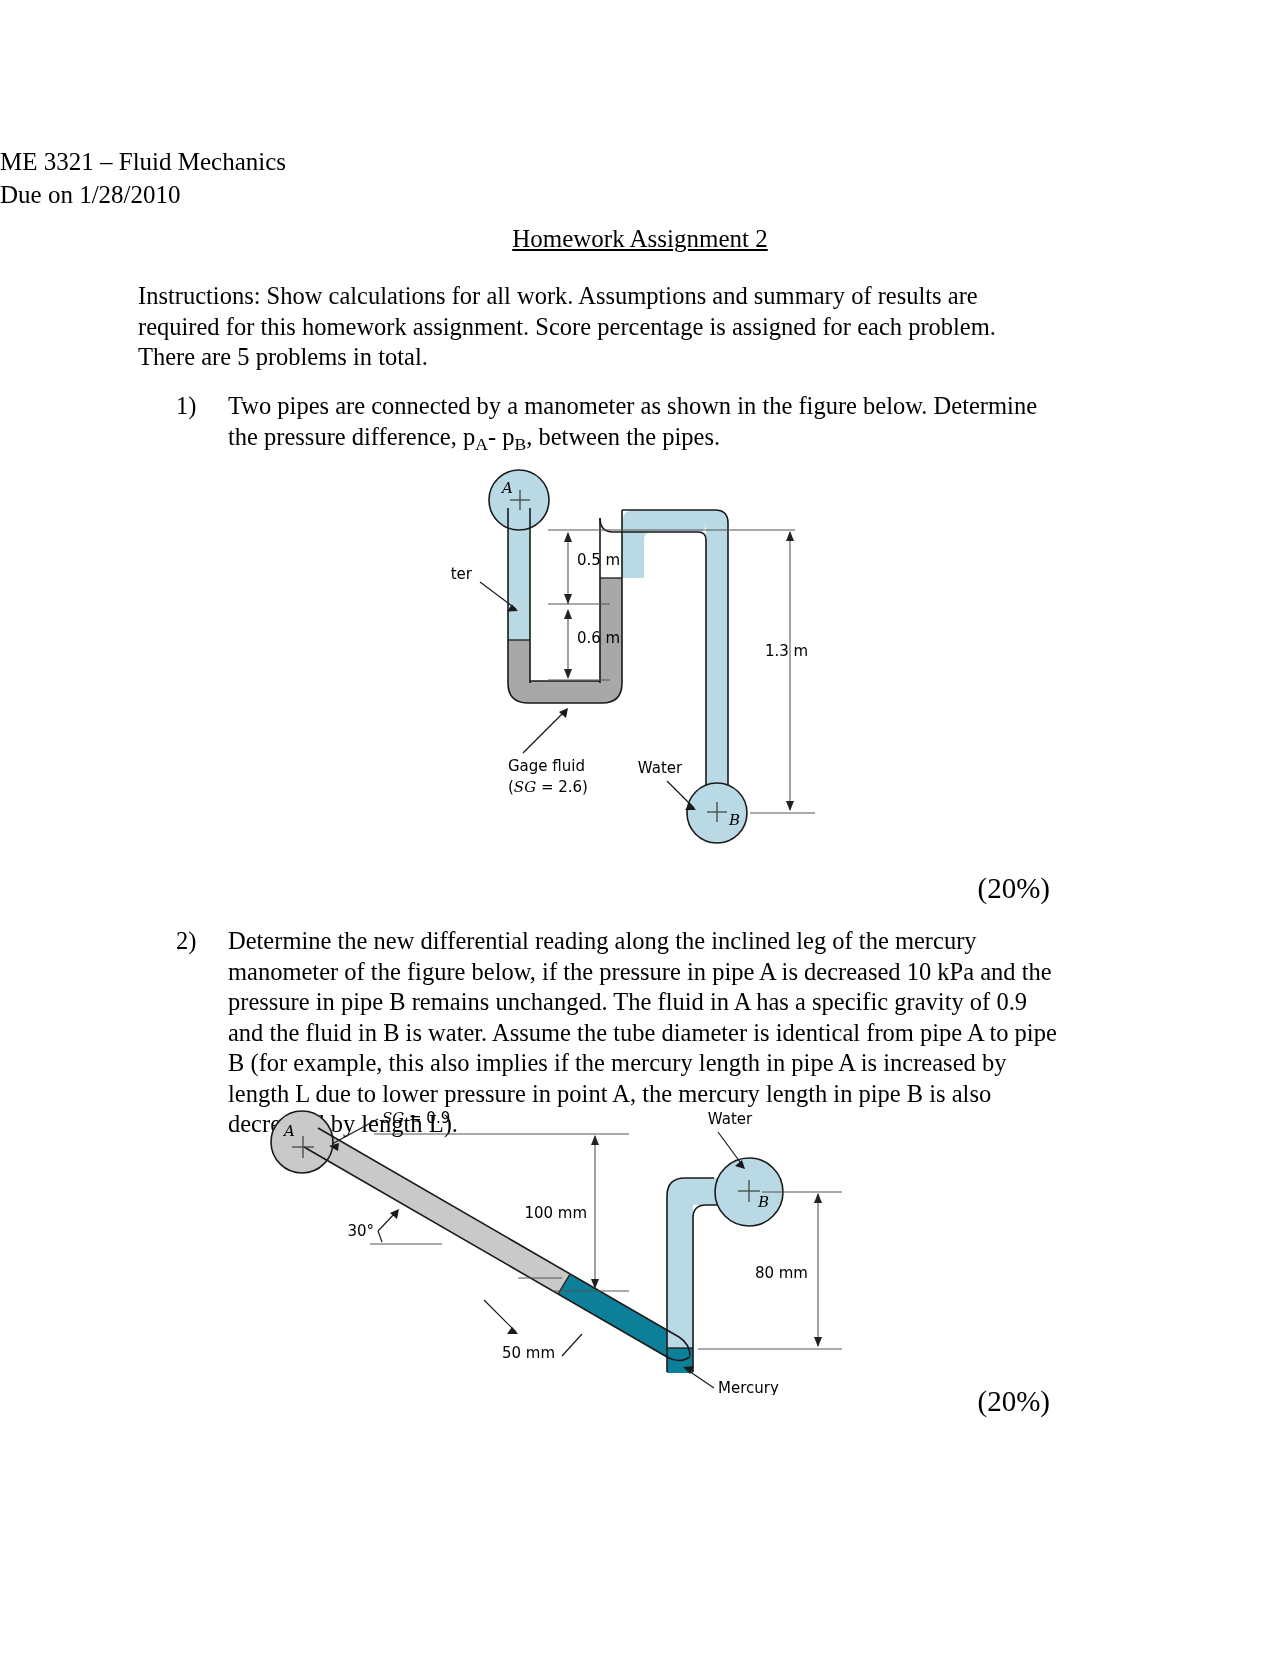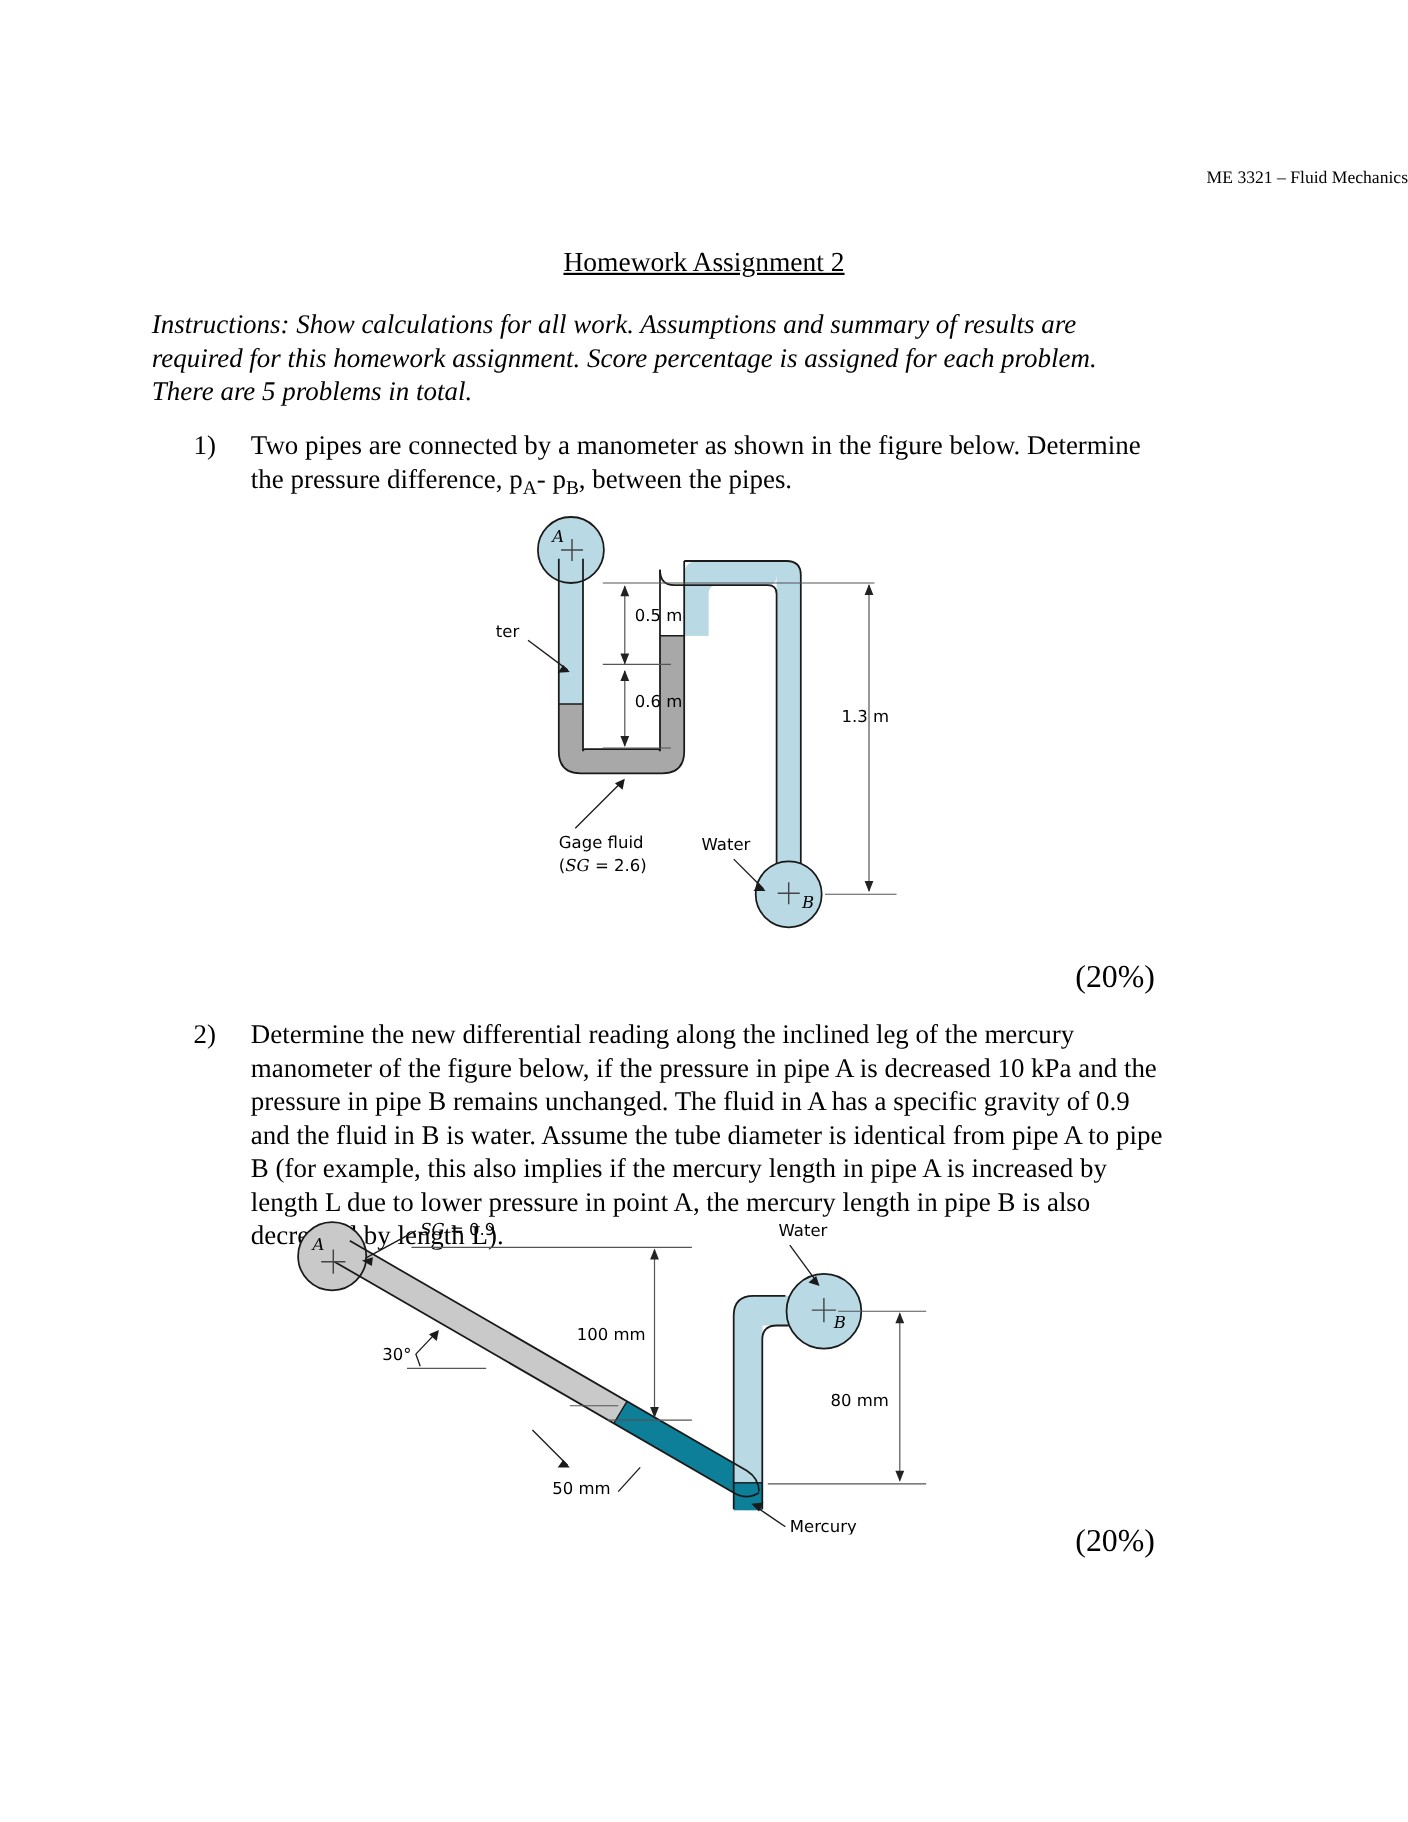--- a/index.html
+++ b/index.html
@@ -8,40 +8,39 @@
     background:#ffffff;
     font-family:"Liberation Serif", serif;
     color:#000000;
     position:relative;
     overflow:hidden;
   }
   .page { position:relative; width:1280px; height:1656px; }
 
   
   .hdr {
-    text-align:right;
-    font-size:16px;
+    text-align:left;
+    font-size:25px;
     line-height:33px;
   }
   #header-block { position:absolute; left:0; top:145px; width:1280px; }
   #hw-title-block { position:absolute; left:0; top:225px; width:1280px; text-align:center; }
   #hw-title {
     font-size:25px;
     text-decoration:underline;
   }
 
   
   #instructions {
     position:absolute;
     left:138px; top:281px;
     width:912px;
     font-size:24.5px;
     line-height:30.5px;
     text-align:left;
-    font-style:italic;
   }
 
   
   .problem {
     position:absolute;
     font-size:24.5px;
     line-height:30.5px;
   }
   .pnum {
     position:absolute;
@@ -84,20 +83,21 @@
     fill:#000;
   }
 </style>
 </head>
 <body>
 
 <div class="page">
 
   <div id="header-block">
     <div class="hdr">ME 3321 – Fluid Mechanics</div>
+    <div class="hdr">Due on 1/28/2010</div>
   </div>
 
   <div id="hw-title-block">
     <span id="hw-title">Homework Assignment 2</span>
   </div>
 
   <div id="instructions">Instructions: Show calculations for all work. Assumptions and summary of results are required for this homework assignment.  Score percentage is assigned for each problem.  There are 5 problems in total.</div>
 
   <div class="problem" id="problem-1">
     <span class="pnum">1)</span>

